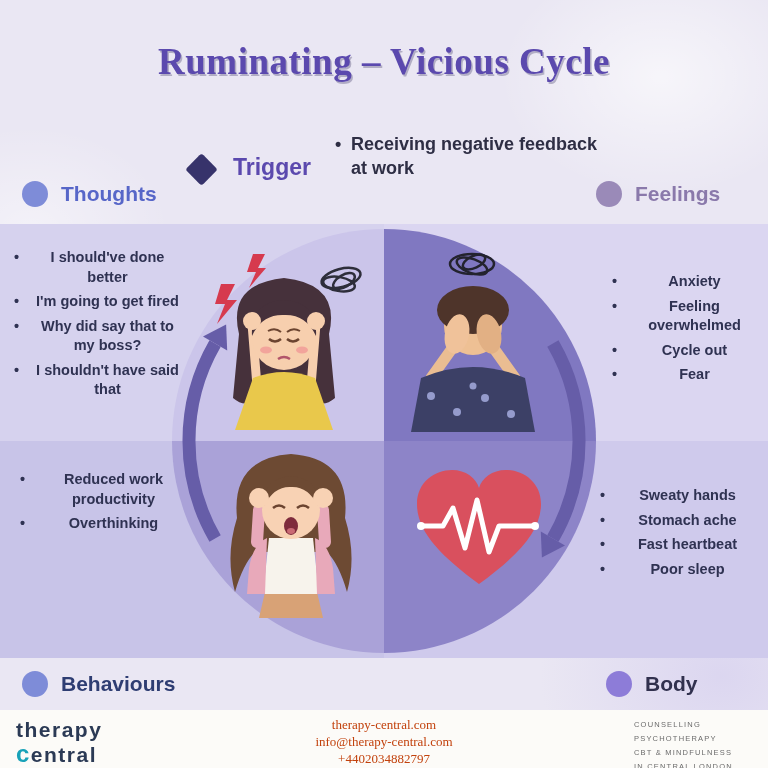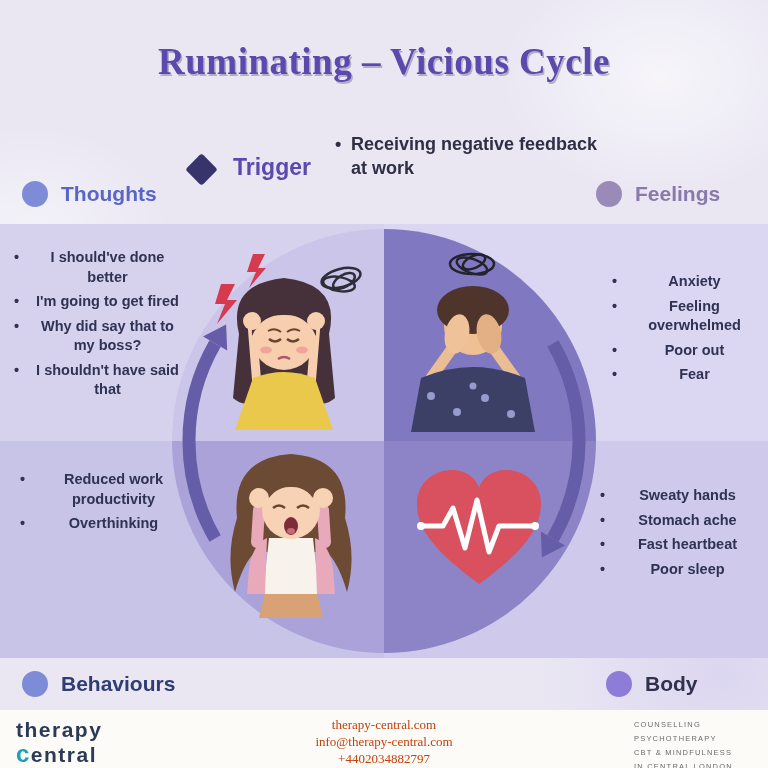--- a/index.html
+++ b/index.html
@@ -161,21 +161,21 @@
 
     <ul class="blist l-thoughts">
       <li>I should've done better</li>
       <li>I'm going to get fired</li>
       <li>Why did say that to my boss?</li>
       <li>I shouldn't have said that</li>
     </ul>
     <ul class="blist l-feelings">
       <li>Anxiety</li>
       <li>Feeling overwhelmed</li>
-      <li>Poor out</li>
+      <li>Cycle out</li>
       <li>Fear</li>
     </ul>
     <ul class="blist l-behaviours">
       <li>Reduced work productivity</li>
       <li>Overthinking</li>
     </ul>
     <ul class="blist l-body">
       <li>Sweaty hands</li>
       <li>Stomach ache</li>
       <li>Fast heartbeat</li>

